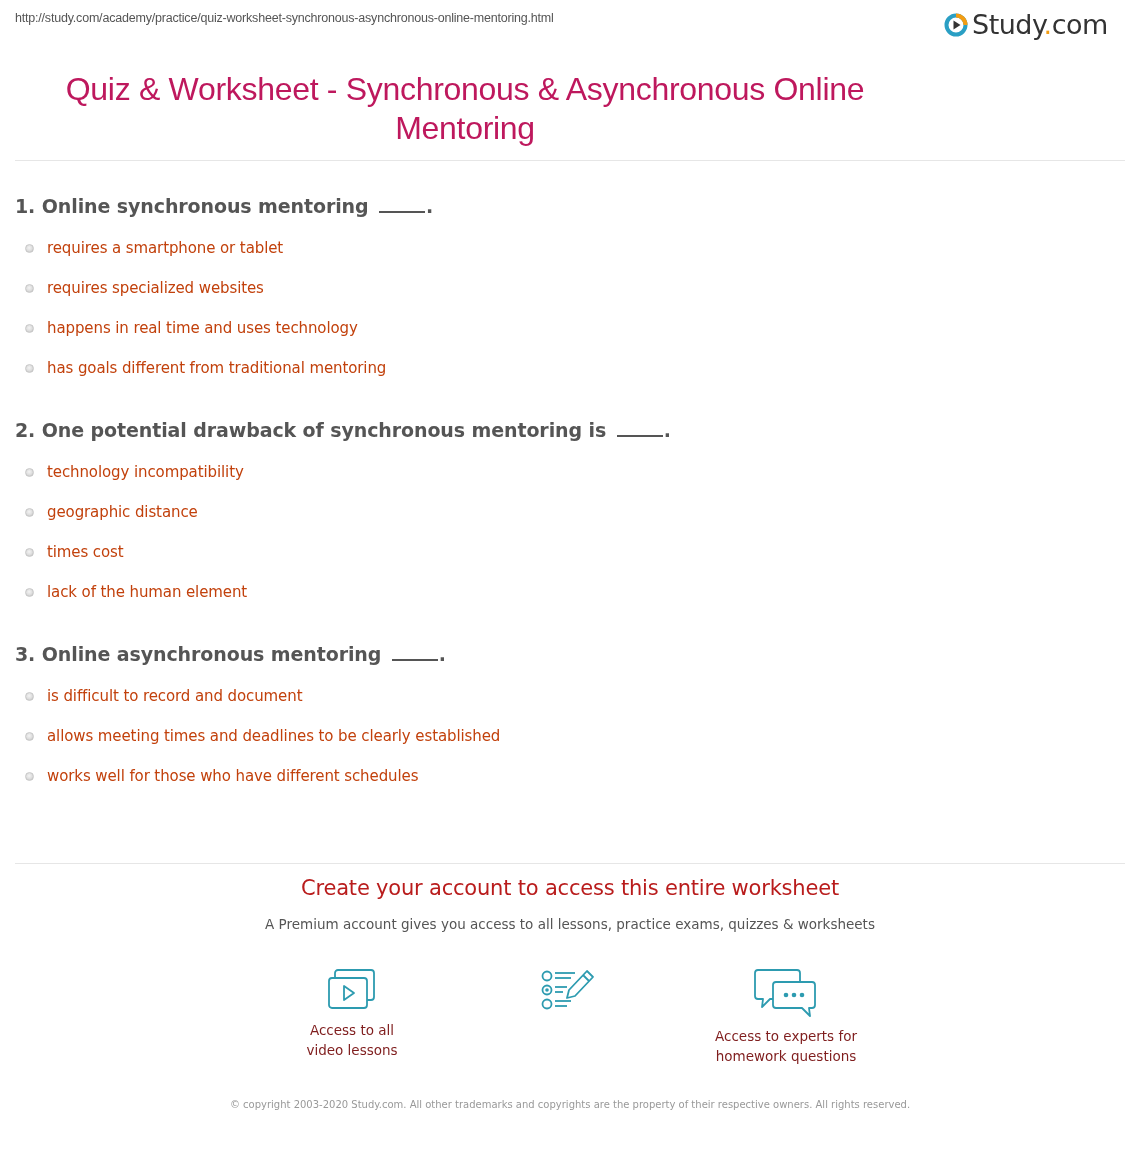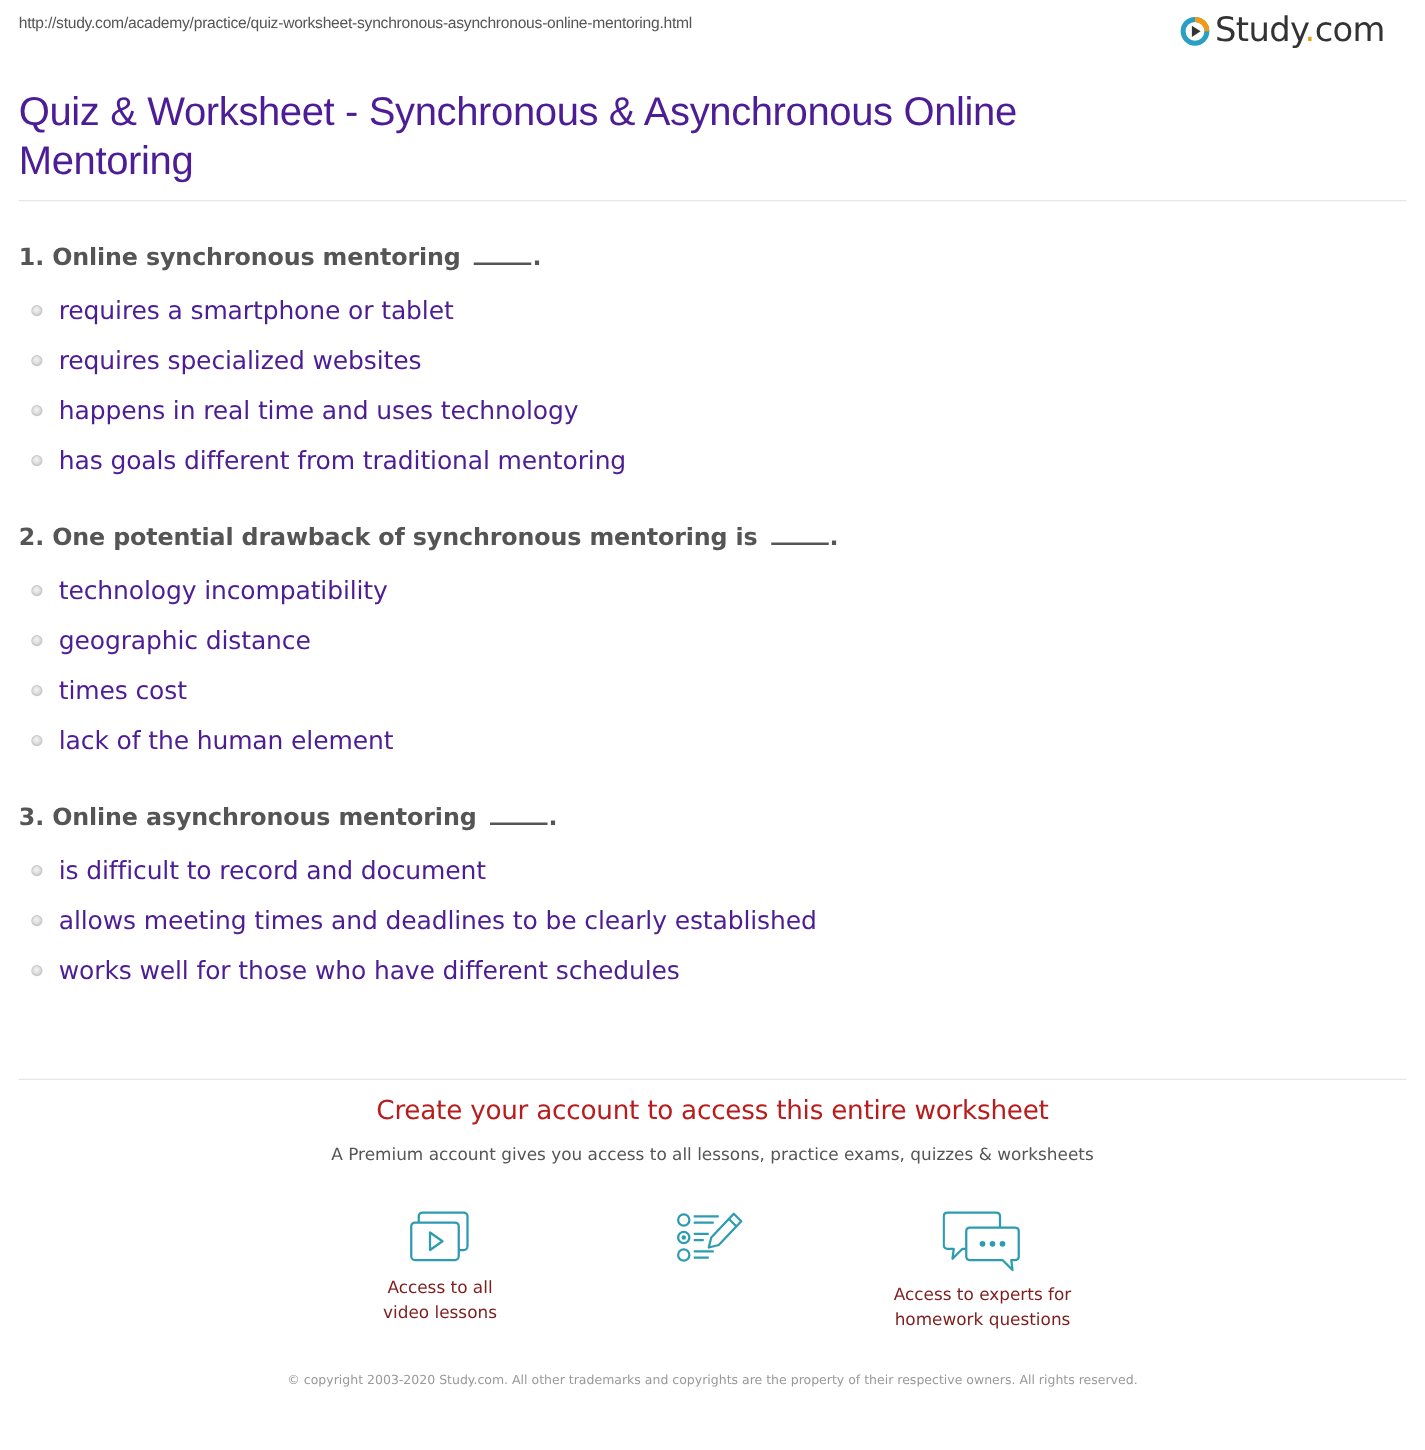--- a/index.html
+++ b/index.html
@@ -18,21 +18,21 @@
     display: flex; align-items: center;
   }
   .logo-word {
     font-family: "DejaVu Sans", sans-serif; font-size: 27px; color: #333333;
     letter-spacing: -0.5px; margin-left: 4px; line-height: 32px;
   }
   .logo-dot { color: #f39c12; }
   .page-title {
     position: absolute; left: 15px; top: 70px; width: 900px;
     font-family: "Liberation Sans", sans-serif; font-size: 32px; line-height: 39px;
-    color: #4c1d95; font-weight: normal; margin: 0; letter-spacing: -0.3px;
+    color: #be185d; font-weight: normal; margin: 0; letter-spacing: -0.3px; text-align: center;
   }
   .hr {
     position: absolute; left: 15px; width: 1110px; height: 1px; background: #e6e6e6;
   }
   .question { position: absolute; left: 15px; width: 1100px; }
   .q-title {
     font-size: 19px; font-weight: bold; color: #555; margin: 0; height: 28px; line-height: 28px;
     letter-spacing: -0.1px;
   }
   .q-title .blank {
@@ -41,21 +41,21 @@
   }
   .options { list-style: none; margin: 0; padding: 0; }
   .option {
     display: flex; align-items: center; height: 40px;
   }
   .radio {
     width: 9px; height: 9px; border-radius: 50%; margin-left: 10px; margin-right: 13px;
     background: radial-gradient(circle at 45% 40%, #f4f4f4 0%, #dcdcdc 55%, #b8b8b8 100%);
     border: 1px solid #c8c8c8; box-sizing: border-box;
   }
-  .opt-label { font-size: 20px; color: #4c1d95; letter-spacing: -0.1px; }
+  .opt-label { font-size: 15px; color: #c2410c; letter-spacing: -0.1px; }
   .cta-title {
     position: absolute; left: 0; width: 1140px; top: 876px; text-align: center;
     font-size: 21px; color: #b91c1c; font-weight: normal; letter-spacing: -0.2px;
   }
   .cta-sub {
     position: absolute; left: 0; width: 1140px; top: 916px; text-align: center;
     font-size: 13.5px; color: #555;
   }
   .feature {
     position: absolute; top: 968px; width: 200px; text-align: center;

